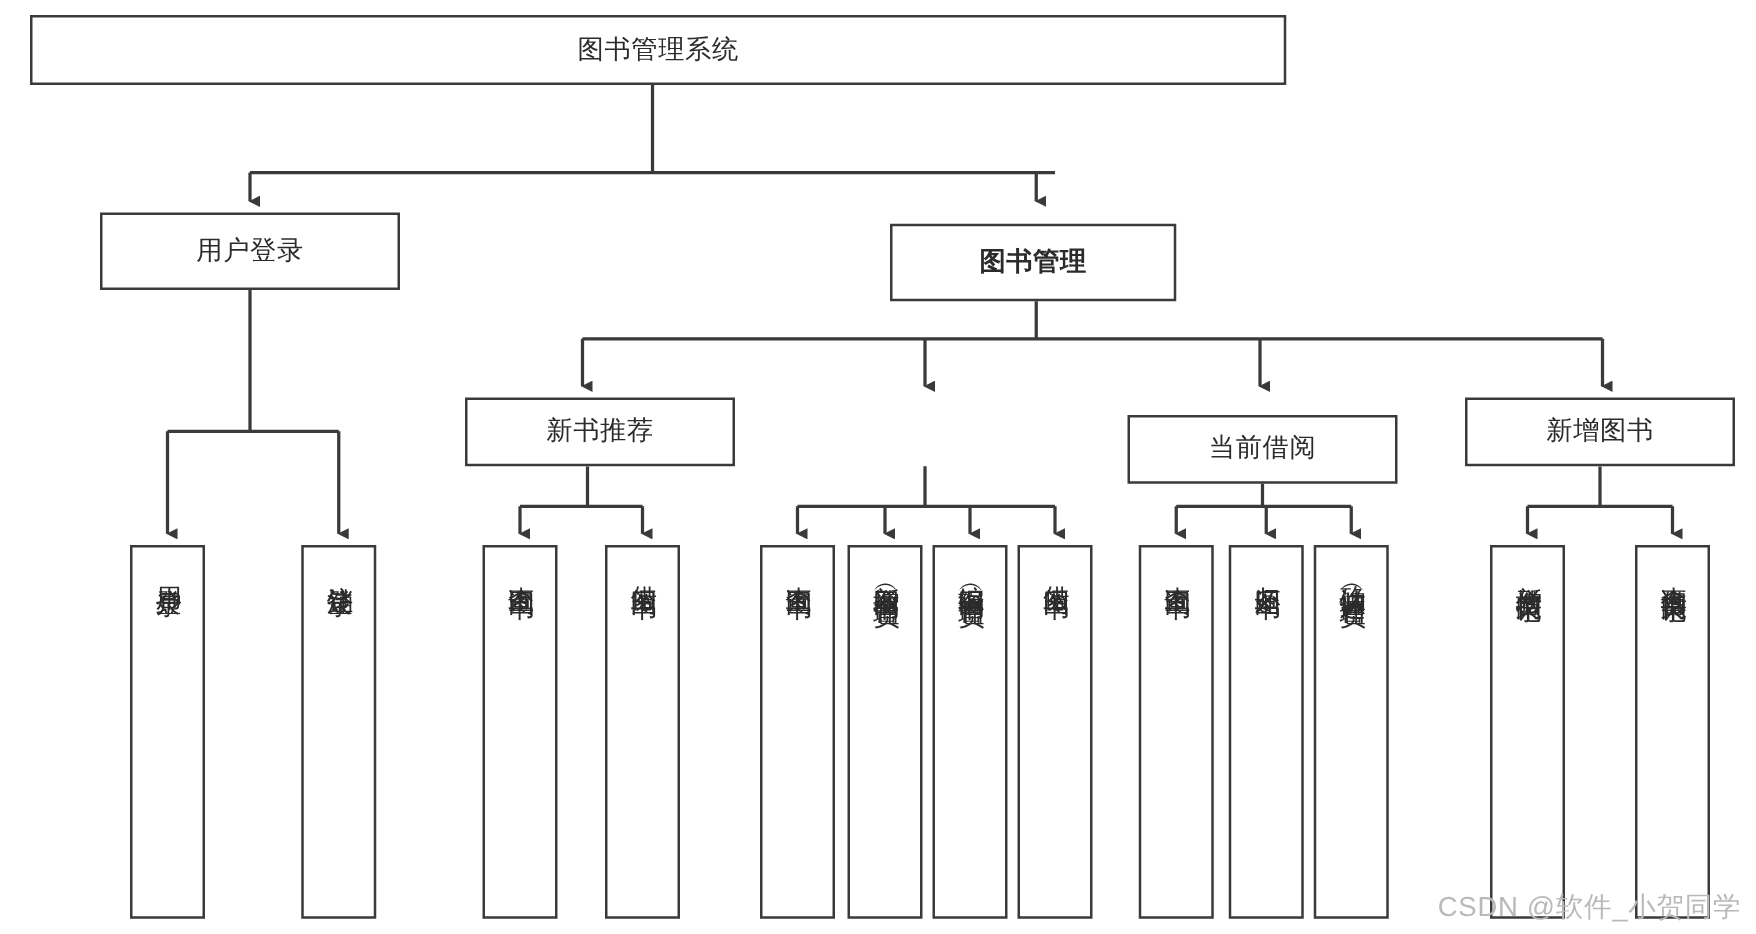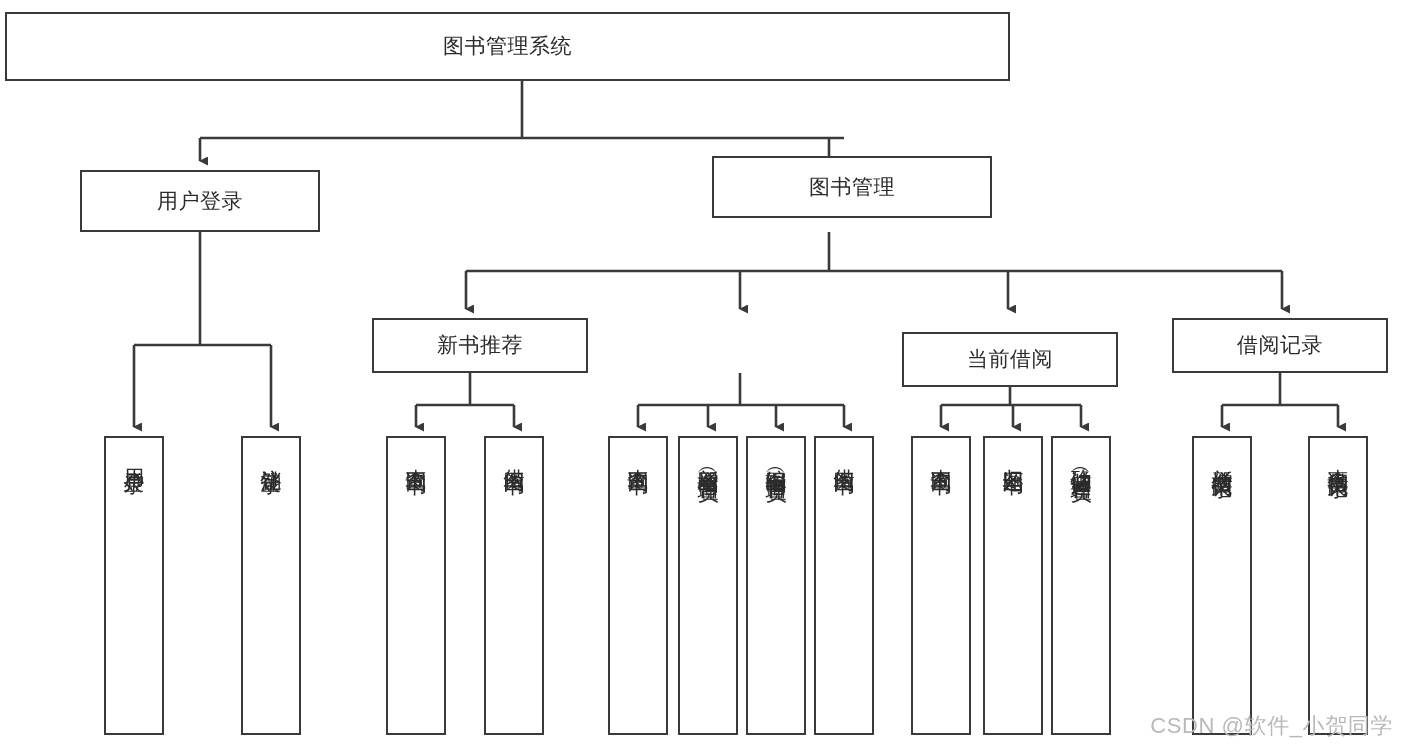--- a/index.html
+++ b/index.html
@@ -119,43 +119,43 @@
       <path d="M1013,405 L1013,427" marker-end="url(#arrowhead)"></path>
       <path d="M1081,405 L1081,427" marker-end="url(#arrowhead)"></path>
 
       <path d="M1280,373 L1280,405"></path>
       <path d="M1222,405 L1338,405"></path>
       <path d="M1222,405 L1222,427" marker-end="url(#arrowhead)"></path>
       <path d="M1338,405 L1338,427" marker-end="url(#arrowhead)"></path>
     </g>
   </svg>
 
-  <div class="node root" style="left:5px; top:12px; width:1005px; height:69px;">
+  <div class="node root" style="left:24px; top:12px; width:1005px; height:56px;">
     <span class="node-label">图书管理系统</span>
   </div>
 
   <div class="node branch" style="left:80px; top:170px; width:240px; height:62px;">
     <span class="node-label">用户登录</span>
   </div>
 
-  <div class="node branch" style="left:712px; top:156px; width:280px; height:62px;">
+  <div class="node branch" style="left:712px; top:179px; width:229px; height:62px;font-weight:bold;">
     <span class="node-label">图书管理</span>
   </div>
 
   <div class="node branch" style="left:372px; top:318px; width:216px; height:55px;">
     <span class="node-label">新书推荐</span>
   </div>
 
 
   <div class="node branch" style="left:902px; top:332px; width:216px; height:55px;">
     <span class="node-label">当前借阅</span>
   </div>
 
   <div class="node branch" style="left:1172px; top:318px; width:216px; height:55px;">
-    <span class="node-label">借阅记录</span>
+    <span class="node-label">新增图书</span>
   </div>
 
   <div class="node leaf" style="left:104px; top:436px; width:60px; height:299px;">
     <span class="node-label">用户登录</span>
   </div>
 
   <div class="node leaf" style="left:241px; top:436px; width:60px; height:299px;">
     <span class="node-label">注销登录</span>
   </div>
 

